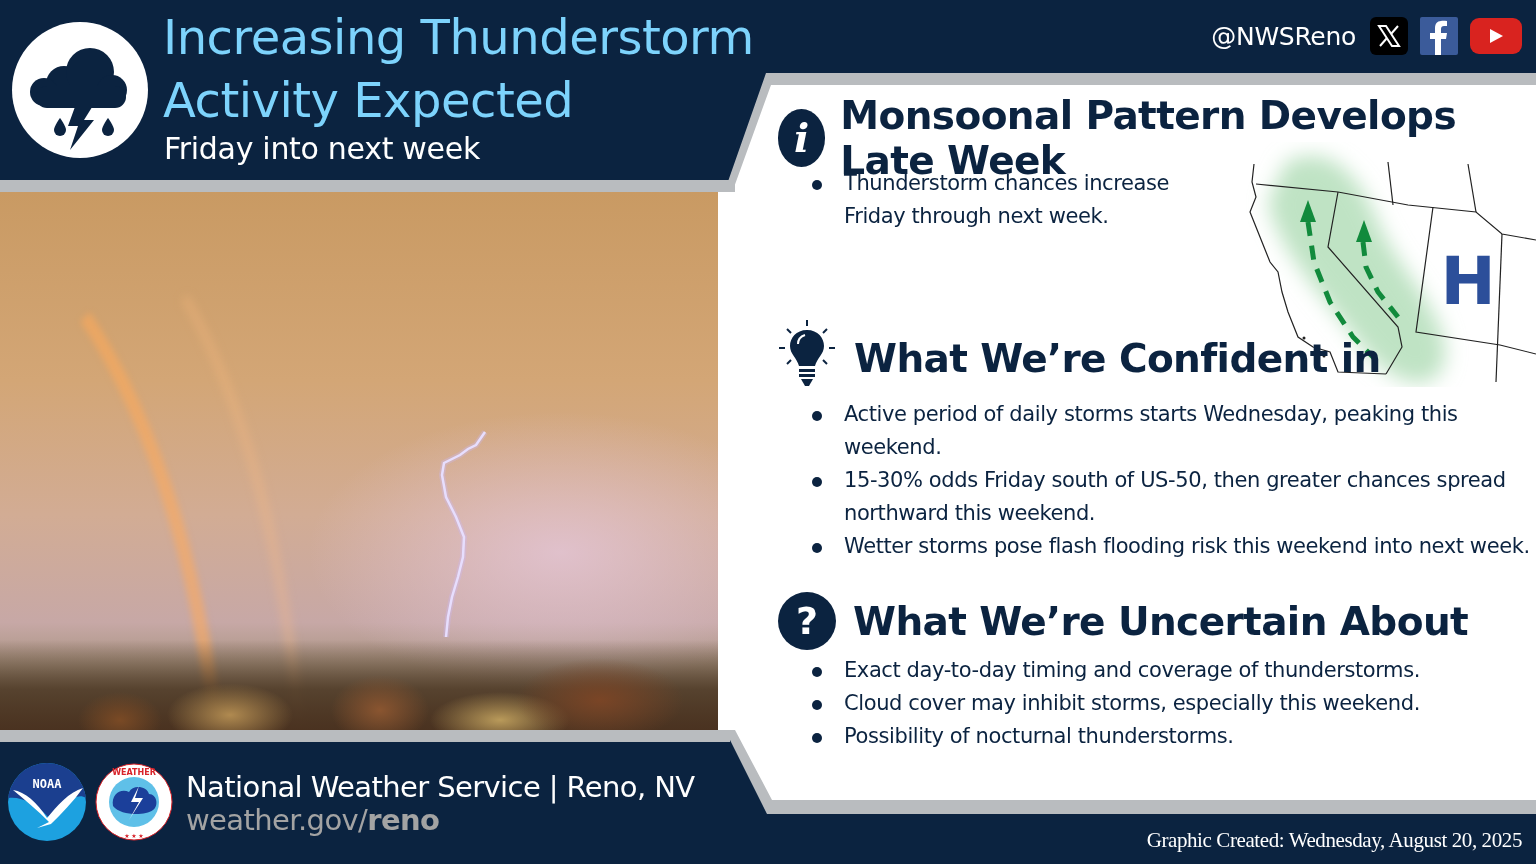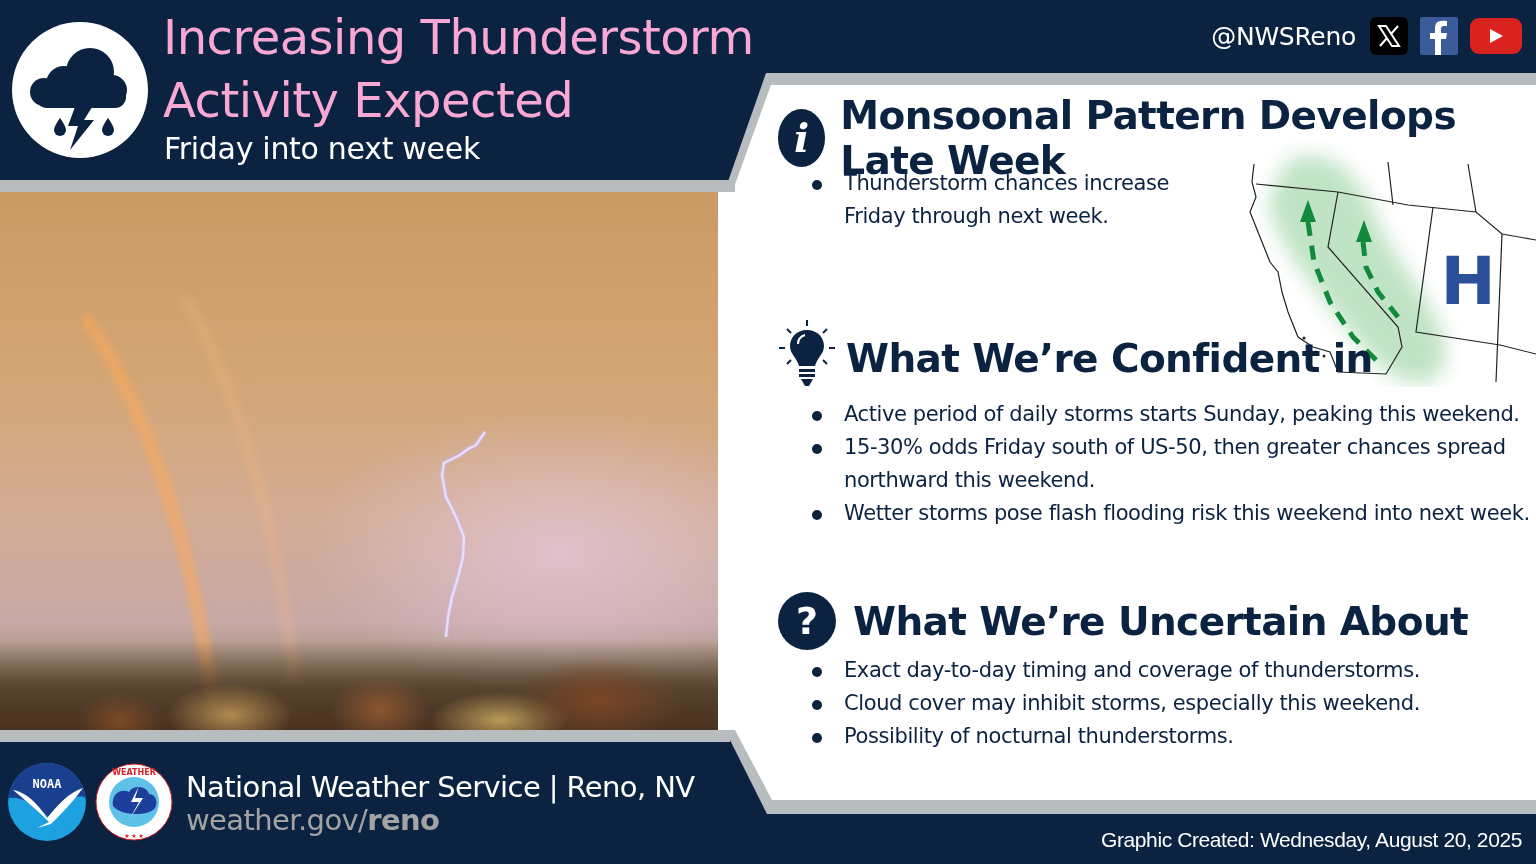--- a/index.html
+++ b/index.html
@@ -49,21 +49,21 @@
       linear-gradient(180deg, rgba(90,75,60,0) 0%, rgba(80,60,40,0.9) 55%, #4a3220 100%);
   }
   .bolt { position: absolute; left: 430px; top: 235px; }
 
   
   .header-icon-circle {
     position: absolute; left: 12px; top: 22px; width: 136px; height: 136px; border-radius: 50%; background: #ffffff;
   }
   .header-icon-circle svg { position: absolute; left: 0; top: 0; }
   .title {
-    position: absolute; left: 163px; top: 6px; color: #f9a8d4; font-size: 48px; line-height: 63px; font-weight: normal;
+    position: absolute; left: 163px; top: 6px; color: #7dd3fc; font-size: 48px; line-height: 63px; font-weight: normal;
     font-family: "DejaVu Sans", sans-serif; letter-spacing: -0.5px;
   }
   .subtitle {
     position: absolute; left: 164px; top: 131px; color: #ffffff; font-size: 30px; font-family: "DejaVu Sans", sans-serif;
     letter-spacing: -0.3px;
   }
 
   .social { position: absolute; right: 14px; top: 17px; display: flex; align-items: center; gap: 12px; }
   .handle { color: #ffffff; font-size: 25px; font-family: "DejaVu Sans", sans-serif; letter-spacing: -0.3px; margin-right: 2px; }
   .soc-icon { width: 40px; height: 38px; border-radius: 6px; display: flex; align-items: center; justify-content: center; }
@@ -81,21 +81,21 @@
   .bullets li::before { content: ""; position: absolute; left: 2px; top: 13px; width: 10px; height: 10px; border-radius: 50%; background: #0b2340; }
 
   .map { position: absolute; left: 1238px; top: 142px; width: 298px; height: 245px; }
 
   
   .noaa { position: absolute; left: 7px; top: 762px; width: 80px; height: 80px; }
   .nws { position: absolute; left: 95px; top: 762px; width: 78px; height: 80px; }
   .footer-line1 { position: absolute; left: 186px; top: 770px; color: #fff; font-size: 29px; font-family: "DejaVu Sans", sans-serif; letter-spacing: -0.6px; }
   .footer-line2 { position: absolute; left: 186px; top: 803px; color: #a3a3a3; font-size: 29px; font-family: "DejaVu Sans", sans-serif; letter-spacing: -0.6px; }
   .footer-line2 b { font-weight: bold; }
-  .created { position: absolute; right: 14px; top: 828px; color: #fff; font-size: 21px; font-family: Liberation Sans, sans-serif; letter-spacing: -0.4px; }
+  .created { position: absolute; right: 14px; top: 828px; color: #fff; font-size: 21px; font-family: Liberation Serif, serif; letter-spacing: -0.4px; }
 </style>
 </head>
 <body>
 
 <div class="bg-navy"></div>
 <div class="panel-shadow"></div>
 <div class="panel-white"></div>
 <div class="bar-top"></div>
 <div class="bar-bottom"></div>
 
@@ -201,24 +201,24 @@
         <line x1="9" y1="44" x2="13" y2="40"></line>
         <line x1="49" y1="44" x2="45" y2="40"></line>
       </g>
       <path d="M29 10 C18 10 12 18 12 26 C12 34 19 38 21 46 L37 46 C39 38 46 34 46 26 C46 18 40 10 29 10 Z" fill="#0b2340"></path>
       <path d="M20 24 C20 18 24 16 27 15" stroke="#fff" stroke-width="2" fill="none"></path>
       <rect x="21" y="49" width="16" height="3" fill="#0b2340"></rect>
       <rect x="21" y="54" width="16" height="3" fill="#0b2340"></rect>
       <path d="M23 59 L35 59 L31 66 L27 66 Z" fill="#0b2340"></path>
     </svg>
   </div>
-  <div class="sec-title" style="margin-left:10px; margin-top:8px;">What We’re Confident in</div>
+  <div class="sec-title" style="margin-left:18px; margin-top:8px;">What We’re Confident in</div>
 </div>
 <ul class="bullets" style="left:810px; top:398px; width:720px;">
-  <li>Active period of daily storms starts Sunday, peaking this weekend.</li>
+  <li>Active period of daily storms starts Wednesday, peaking this weekend.</li>
   <li>15-30% odds Friday south of US-50, then greater chances spread northward this weekend.</li>
   <li>Wetter storms pose flash flooding risk this weekend into next week.</li>
 </ul>
 
 <div class="section-head" style="left:778px; top:592px;">
   <div class="circle-icon">
     <span style="font-family:'DejaVu Sans',sans-serif; font-size:38px; font-weight:bold; color:#fff; line-height:1;">?</span>
   </div>
   <div class="sec-title" style="margin-left:17px;">What We’re Uncertain About</div>
 </div>

